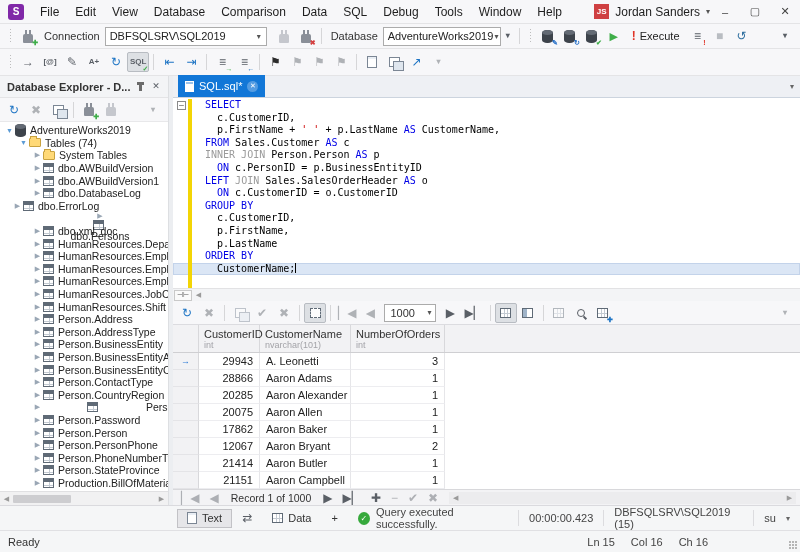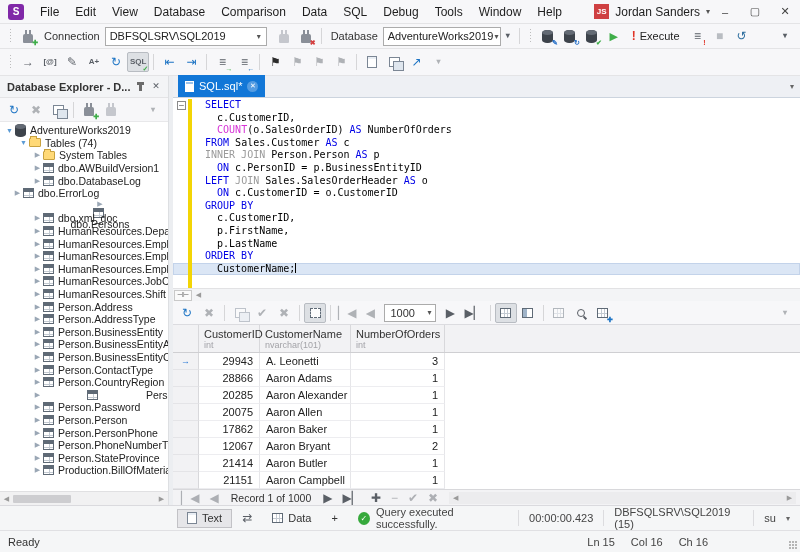--- a/index.html
+++ b/index.html
@@ -336,20 +336,25 @@
           <span>Tables (74)</span>
         </div>
         <div class="tree-row" style="padding-left: 32px;">
           <span class="tree-arrow tw col">▶</span>
           <span class="ic-folder tree-icon tw"></span>
           <span>System Tables</span>
         </div>
         <div class="tree-row" style="padding-left: 32px;">
           <span class="tree-arrow tw col">▶</span>
           <span class="ic-tbl tree-icon tw"></span>
+          <span>dbo.AWBuildVersion</span>
+        </div>
+        <div class="tree-row" style="padding-left: 32px;">
+          <span class="tree-arrow tw col">▶</span>
+          <span class="ic-tbl tree-icon tw"></span>
           <span>dbo.AWBuildVersion1</span>
         </div>
         <div class="tree-row" style="padding-left: 32px;">
           <span class="tree-arrow tw col">▶</span>
           <span class="ic-tbl tree-icon tw"></span>
           <span>dbo.DatabaseLog</span>
         </div>
         <div class="tree-row" style="padding-left: 12px;">
           <span class="tree-arrow tw col">▶</span>
           <span class="ic-tbl tree-icon tw"></span>
@@ -482,21 +487,21 @@
     </div>
     <span id="tabstrip-more">▾</span>
   </div>
 
   <div id="editor" class="abs">
     <div id="fold-box">–</div>
     <div id="change-bar" style="height: 189px;"></div>
     <div id="code">
         <div class="cl"><span class="tok-k">SELECT</span></div>
         <div class="cl"><span class="tok-i">  c.CustomerID,</span></div>
-        <div class="cl"><span class="tok-i">  </span><span class="tok-f">COUNT</span><span class="tok-i">(o.SalesOrderID) </span><span class="tok-k">AS</span><span class="tok-i"> NumberOfOrders</span></div>
+        <div class="cl"><span class="tok-i">  p.FirstName + </span><span class="tok-s">' '</span><span class="tok-i"> + p.LastName </span><span class="tok-k">AS</span><span class="tok-i"> CustomerName,</span></div>
         <div class="cl"><span class="tok-k">FROM</span><span class="tok-i"> Sales.Customer </span><span class="tok-k">AS</span><span class="tok-i"> c</span></div>
         <div class="cl"><span class="tok-g">INNER JOIN</span><span class="tok-i"> Person.Person </span><span class="tok-k">AS</span><span class="tok-i"> p</span></div>
         <div class="cl"><span class="tok-i">  </span><span class="tok-k">ON</span><span class="tok-i"> c.PersonID = p.BusinessEntityID</span></div>
         <div class="cl"><span class="tok-k">LEFT</span><span class="tok-g"> JOIN</span><span class="tok-i"> Sales.SalesOrderHeader </span><span class="tok-k">AS</span><span class="tok-i"> o</span></div>
         <div class="cl"><span class="tok-i">  </span><span class="tok-k">ON</span><span class="tok-i"> c.CustomerID = o.CustomerID</span></div>
         <div class="cl"><span class="tok-k">GROUP BY</span></div>
         <div class="cl"><span class="tok-i">  c.CustomerID,</span></div>
         <div class="cl"><span class="tok-i">  p.FirstName,</span></div>
         <div class="cl"><span class="tok-i">  p.LastName</span></div>
         <div class="cl"><span class="tok-k">ORDER BY</span></div>

